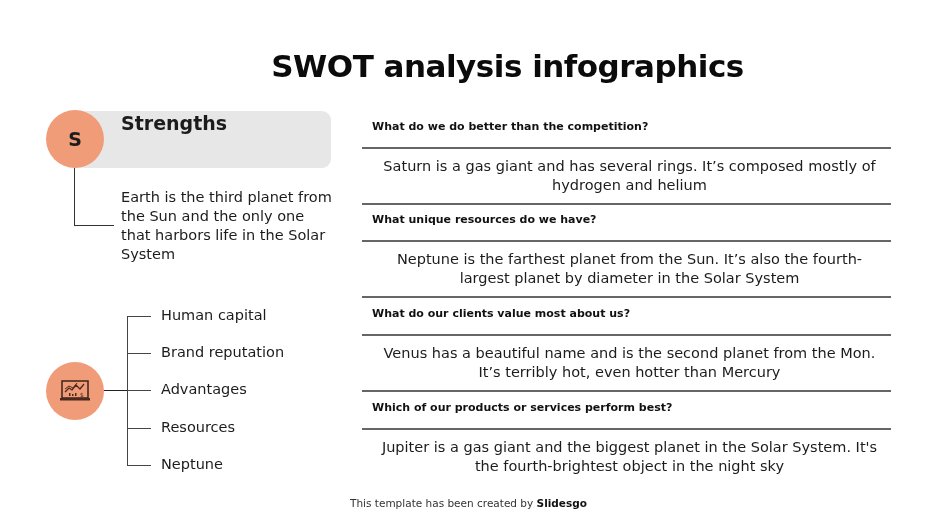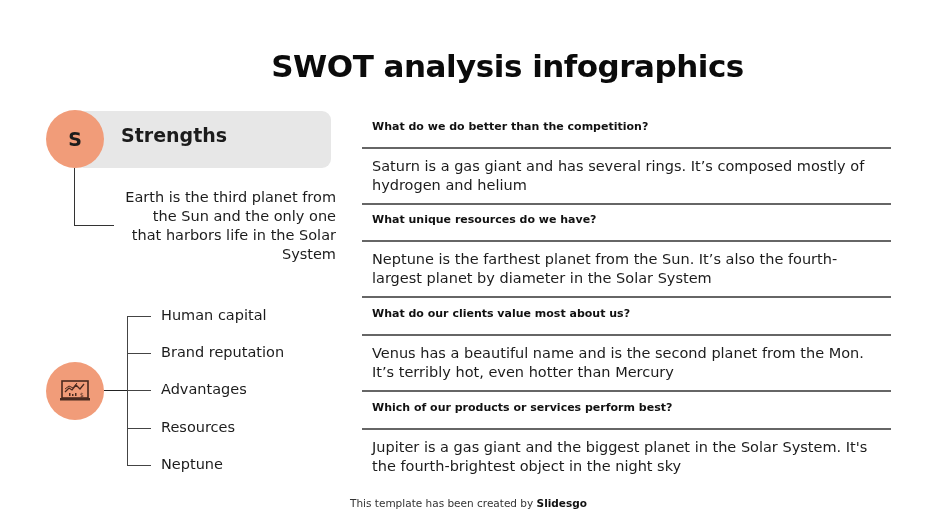--- a/index.html
+++ b/index.html
@@ -10,52 +10,52 @@
     .title {
       position: absolute; left: 0; top: 48px; width: 937px; text-align: center;
       font-size: 31px; font-weight: bold; letter-spacing: -0.5px; color: #0b0b0b; padding-left: 39px;
     }
     
     .s-bar {
       position: absolute; left: 75px; top: 111px; width: 256px; height: 57px;
       background: #e7e7e7; border-radius: 9px;
     }
     .s-bar-label {
-      position: absolute; left: 121px; top: 124px; font-size: 19px; font-weight: bold; color: #1c1c1c;
+      position: absolute; left: 121px; top: 112px; font-size: 19px; font-weight: bold; color: #1c1c1c;
     }
     .s-circle {
       position: absolute; left: 46px; top: 110px; width: 58px; height: 58px; border-radius: 50%;
       background: #f19c79; display: flex; align-items: center; justify-content: center;
       font-size: 19px; font-weight: bold; color: #1c1c1c;
     }
     .s-connector-v {
       position: absolute; left: 74px; top: 168px; width: 1px; height: 57px; background: #333;
     }
     .s-connector-h {
       position: absolute; left: 74px; top: 225px; width: 40px; height: 1px; background: #333;
     }
     .s-desc {
-      position: absolute; left: 121px; top: 188px; width: 215px; font-size: 14.5px; line-height: 19px; color: #1c1c1c; text-align: right;
+      position: absolute; left: 121px; top: 188px; width: 215px; font-size: 14.5px; line-height: 19px; color: #1c1c1c;
     }
     
     .icon-circle {
       position: absolute; left: 46px; top: 362px; width: 58px; height: 58px; border-radius: 50%;
       background: #f19c79; display: flex; align-items: center; justify-content: center;
     }
     .tree-main-h { position: absolute; left: 104px; top: 390px; width: 24px; height: 1px; background: #222; }
     .tree-v { position: absolute; left: 127px; top: 316px; width: 1px; height: 150px; background: #444; }
     .tree-branch { position: absolute; left: 127px; width: 24px; height: 1px; background: #444; }
     .tree-label { position: absolute; left: 161px; font-size: 14.5px; color: #1c1c1c; text-align: right; }
     
     .qa { position: absolute; left: 362px; width: 529px; }
     .q {
       position: absolute; left: 10px; font-size: 11px; font-weight: bold; color: #111;
     }
     .a {
-      position: absolute; left: 10px; width: 515px; font-size: 14.5px; line-height: 19px; color: #1c1c1c;
+      position: absolute; left: 10px; width: 515px; font-size: 14.5px; line-height: 19px; color: #1c1c1c; text-align: center;
     }
     .rule { position: absolute; left: 362px; width: 529px; height: 2px; background: #666; }
     .footer {
       position: absolute; left: 0; top: 497px; width: 937px; text-align: center; font-size: 10.5px; color: #333;
     }
     .footer b { color: #111; }
   </style>
 </head>
 <body>
 

